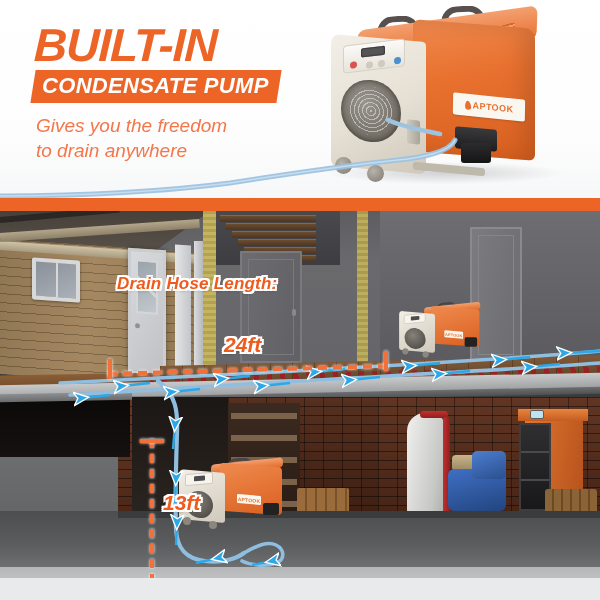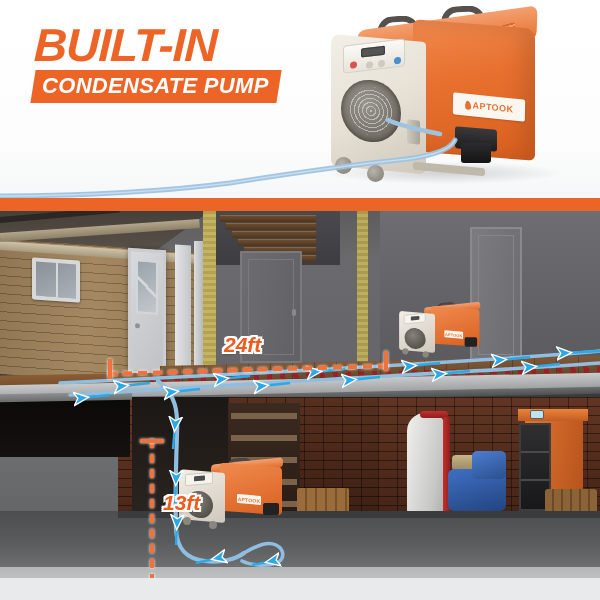--- a/index.html
+++ b/index.html
@@ -451,20 +451,22 @@
 <div id="stage">
 
   <div class="hero">
 
     <div class="hero-title">BUILT-IN</div>
 
     <div class="hero-banner">
       <span>CONDENSATE PUMP</span>
     </div>
 
+    <div class="hero-tagline">Gives you the freedom
+to drain anywhere</div>
 
     <div class="product">
       <div class="pd-shadow"></div>
       <div class="pd-handle h1"></div>
       <div class="pd-handle h2"></div>
       <div class="pd-top-orange">
         <div class="pd-vent"></div>
       </div>
       <div class="pd-body-orange"></div>
       <div class="pd-body-cream"></div>
@@ -655,20 +657,21 @@
     <div class="ovl">
 
       <div class="mline-h"></div>
       <div class="tcap h-l"></div>
       <div class="tcap h-r"></div>
 
       <div class="mline-v"></div>
       <div class="tcap v-t"></div>
       <div class="tcap v-b"></div>
 
+      <div class="cap c-hose">Drain Hose Length:</div>
       <div class="cap c-24">24ft</div>
 
       <div class="cap c-13">13ft</div>
     </div>
   </div>
 
   <div class="bottom-strip"></div>
 </div>
 
 </body></html>

